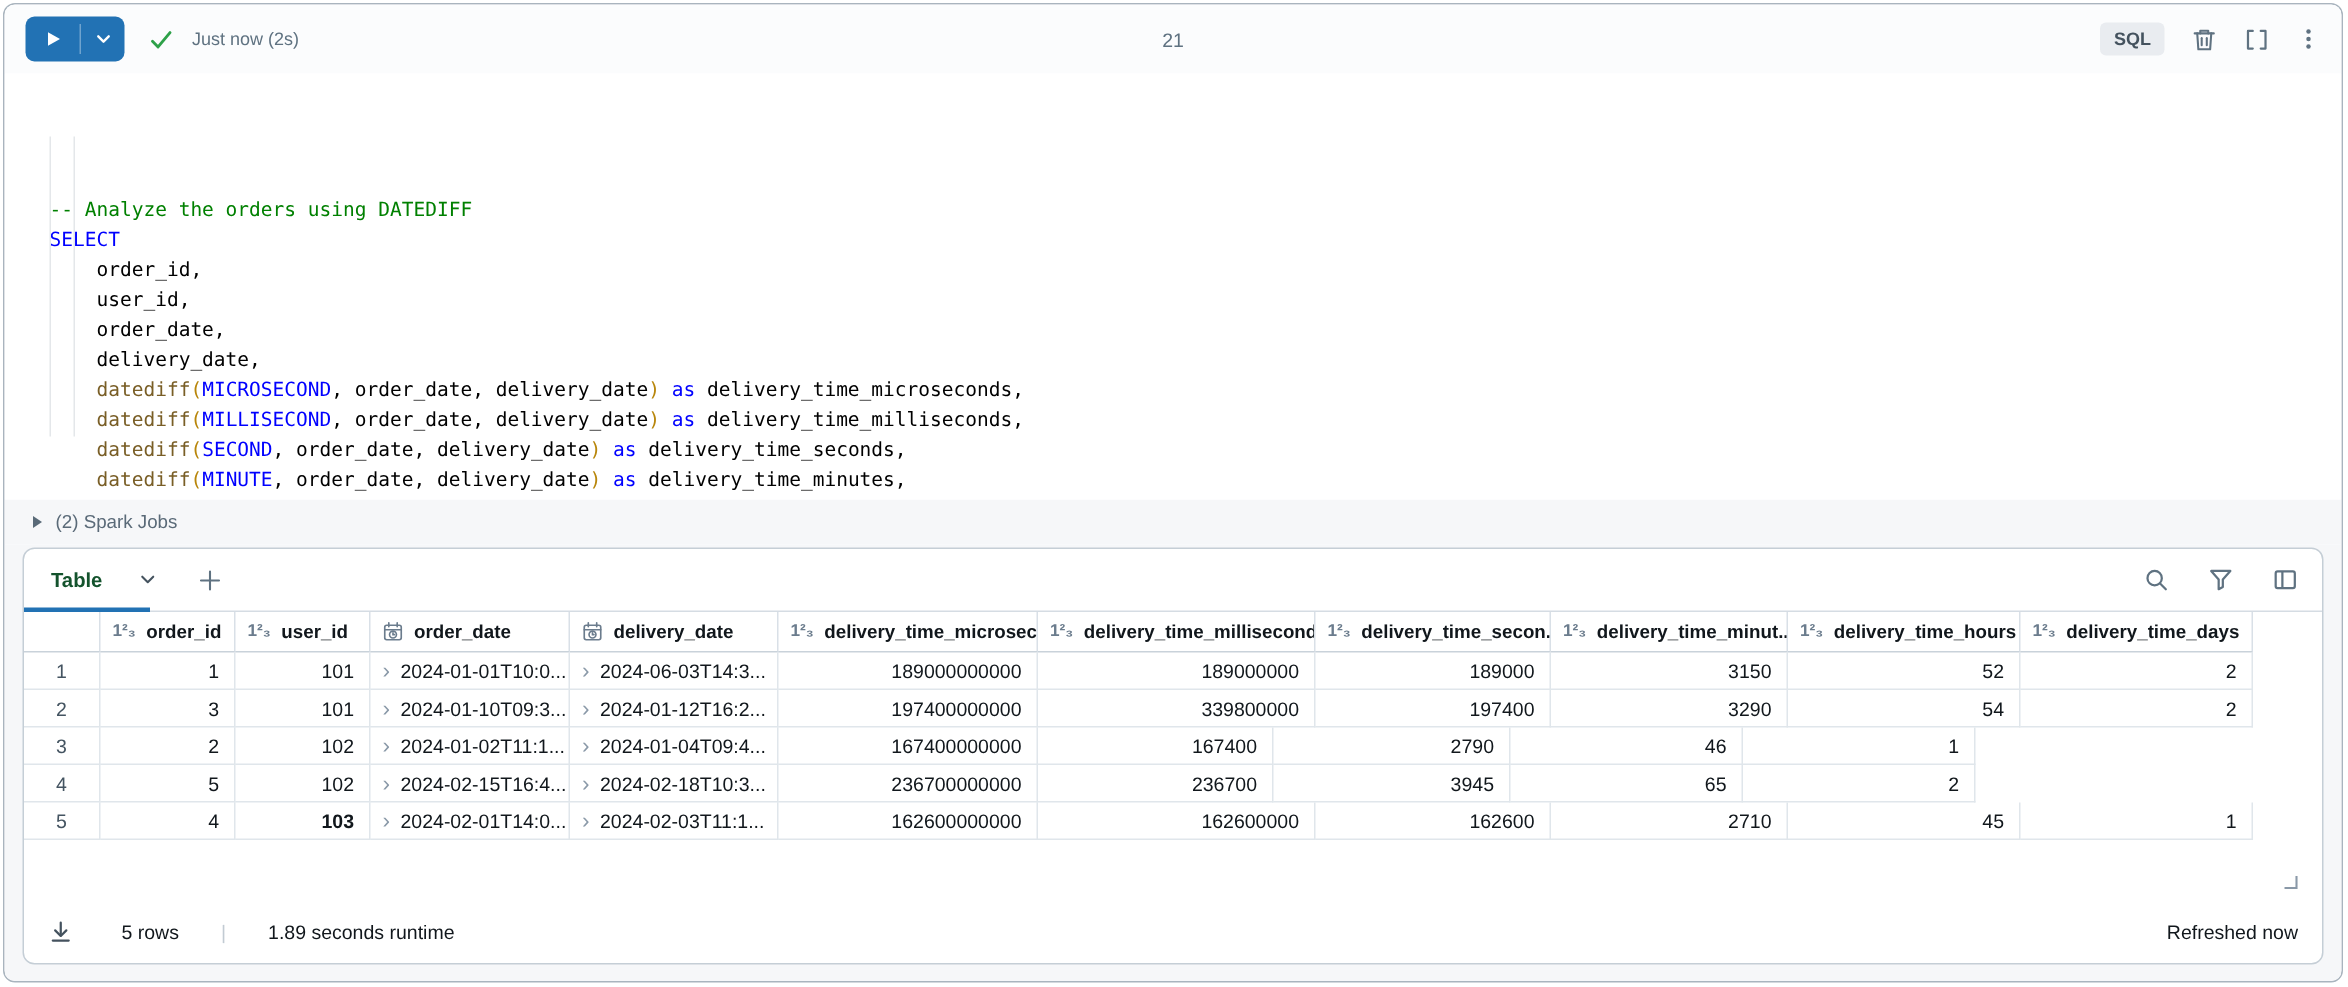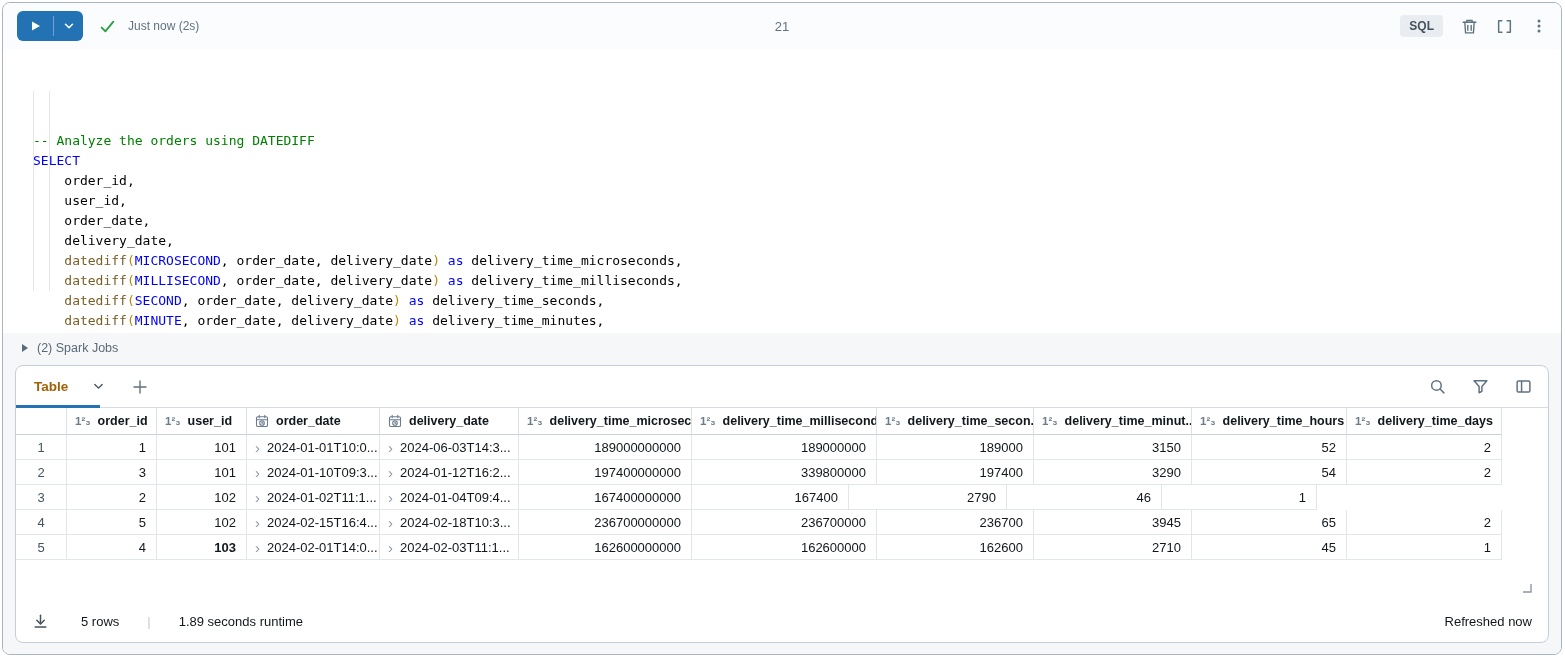--- a/index.html
+++ b/index.html
@@ -43,21 +43,21 @@
   .tri { width:0; height:0; border-left:6px solid #5a6a78;
          border-top:4px solid transparent; border-bottom:4px solid transparent; }
 
   
   .results-region { height:292px; background:#f6f7f9; padding:2px 12px 12px; }
   .panel { background:#fff; border:1px solid #c5ced6; border-radius:8px; height:278px;
            display:flex; flex-direction:column; position:relative; overflow:hidden; }
   .tabbar { height:42px; flex:0 0 42px; display:flex; align-items:center;
             padding:0 16px 0 18px; position:relative; border-bottom:1px solid #d5dce3; }
   .tab { display:flex; align-items:center; gap:24px; font-size:13.5px; font-weight:700;
-         color:#a16207; cursor:pointer; }
+         color:#14532d; cursor:pointer; }
   .tab-underline { position:absolute; left:0; bottom:-1px; width:84px; height:3px; background:#2272b4; }
   .add-btn { margin-left:27px; background:none; border:none; padding:0; display:flex; cursor:pointer; }
   .tabbar-icons { margin-left:auto; display:flex; align-items:center; gap:26px; }
 
   .hrow { display:flex; height:27px; flex:0 0 27px; }
   .hcell { display:flex; align-items:center; gap:7px; padding:0 8px; font-size:12.5px;
            font-weight:700; color:#11171c; border-right:1px solid #d9e0e7;
            border-bottom:1px solid #c9d2da; overflow:hidden; white-space:nowrap; cursor:pointer; }
   .type-icon { color:#6b7c8d; font-size:11.5px; flex:0 0 auto; display:flex; align-items:center; }
   .brow { display:flex; height:25px; flex:0 0 25px; }
@@ -317,21 +317,20 @@
             <div class="bcell num" style="width: 90px;">102</div>
             <div class="bcell date" style="width: 133px;">
               <span class="cell-chevron">›</span>
               <span>2024-02-15T16:4...</span>
             </div>
             <div class="bcell date" style="width: 139px;">
               <span class="cell-chevron">›</span>
               <span>2024-02-18T10:3...</span>
             </div>
             <div class="bcell num" style="width: 173px;">236700000000</div>
-            <div class="bcell num" style="width: 185px;">236700000</div>
             <div class="bcell num" style="width: 157px;">236700</div>
             <div class="bcell num" style="width: 158px;">3945</div>
             <div class="bcell num" style="width: 155px;">65</div>
             <div class="bcell num" style="width: 155px;">2</div>
           </div>
           <div class="brow">
             <div class="bcell rownum" style="width: 51px;">5</div>
             <div class="bcell num" style="width: 90px;">4</div>
             <div class="bcell num" style="width: 90px; font-weight: bold;">103</div>
             <div class="bcell date" style="width: 133px;">

